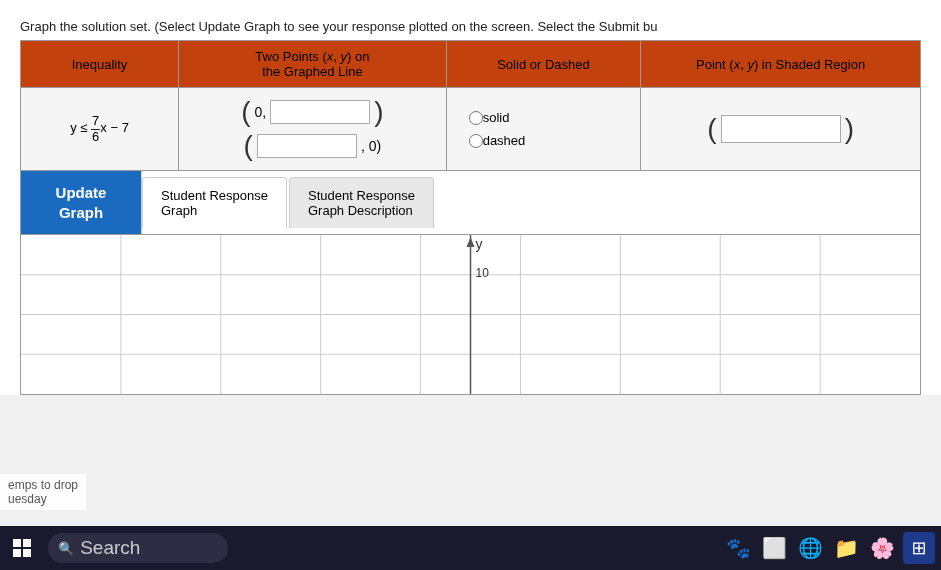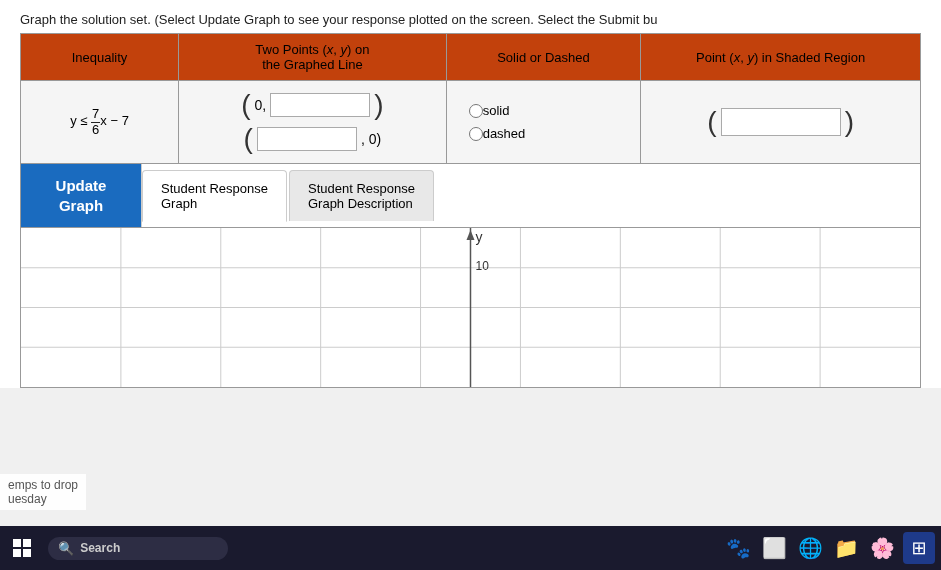--- a/index.html
+++ b/index.html
@@ -8,21 +8,21 @@
       height: 570px;
       background: #f0f0f0;
       font-family: Arial, sans-serif;
       font-size: 14px;
       overflow: hidden;
       position: relative;
     }
 
     .main-content {
       background: #ffffff;
-      padding: 12px 20px 0 20px;
+      padding: 19px 20px 0 20px;
       position: relative;
     }
 
     .instruction-text {
       font-size: 13px;
       color: #222;
       margin-bottom: 6px;
     }
 
     .equation {
@@ -236,22 +236,21 @@
       cursor: text;
     }
 
     .search-icon-tb {
       color: #aaa;
       font-size: 13px;
     }
 
     .search-text-tb {
       color: #ccc;
-      font-size: 12px;
-      font-weight: bold;
+      font-size: 19px;
     }
 
     .taskbar-right {
       margin-left: auto;
       display: flex;
       align-items: center;
       gap: 4px;
       padding-right: 6px;
     }
 

